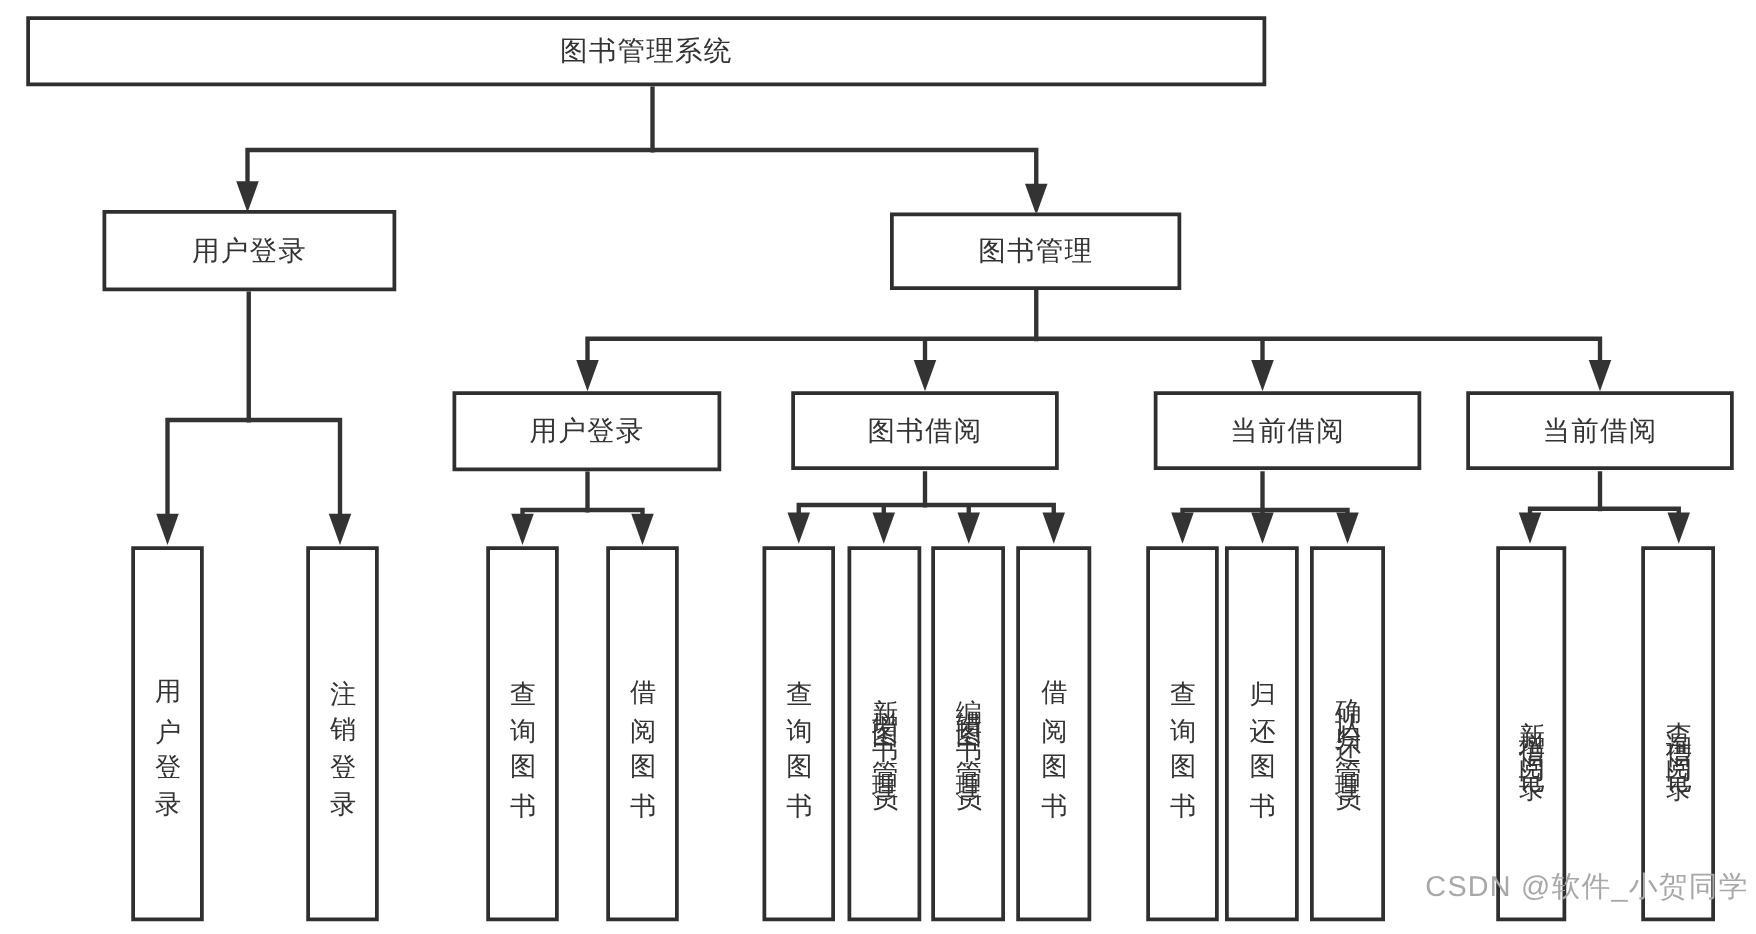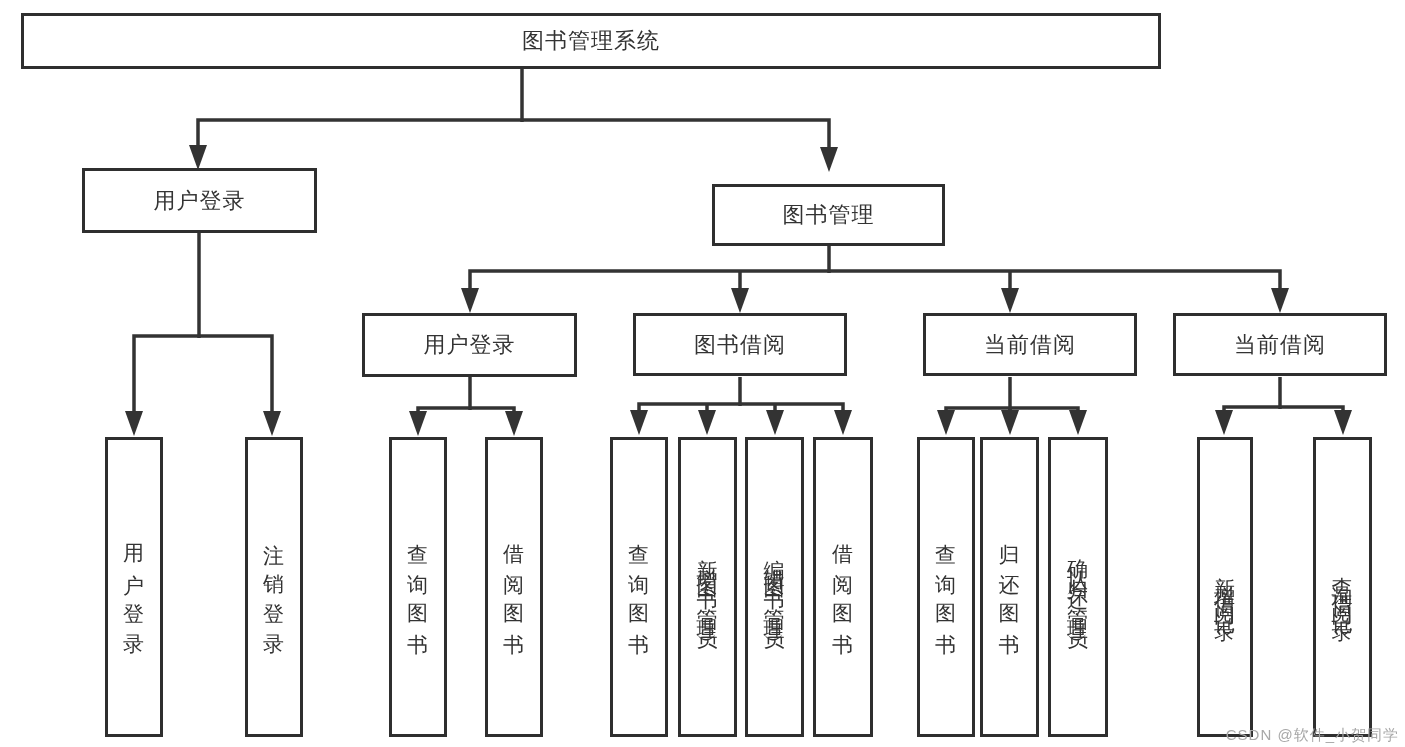--- a/index.html
+++ b/index.html
@@ -33,22 +33,22 @@
   .vbox span{
     writing-mode:vertical-rl;
     text-orientation:mixed;
     letter-spacing:10px;
     line-height:1;
   }
   .vbox.spread span{letter-spacing:30px;}
   .vbox.mid span{letter-spacing:9px;}
   .watermark{
     position:absolute;
-    right:6px;bottom:2px;
-    font-size:15px;
+    right:6px;bottom:22px;
+    font-size:23px;
     color:#a8a8a8;
     letter-spacing:1px;
     z-index:5;
     white-space:nowrap;
   }
 </style>
 </head>
 <body>
 
 <div class="stage">
@@ -98,28 +98,28 @@
       <polygon points="766,410 784,410 775,435"></polygon>
       <polygon points="834,410 852,410 843,435"></polygon>
       <polygon points="937,410 955,410 946,435"></polygon>
       <polygon points="1001,410 1019,410 1010,435"></polygon>
       <polygon points="1069,410 1087,410 1078,435"></polygon>
       <polygon points="1215,410 1233,410 1224,435"></polygon>
       <polygon points="1334,410 1352,410 1343,435"></polygon>
     </g>
   </svg>
 
-  <div class="hbox" style="left:21px;top:13px;width:1140px;height:56px;">
+  <div class="hbox" style="left:21px;top:13px;width:992px;height:56px;">
     <span>图书管理系统</span>
   </div>
 
   <div class="hbox" style="left:82px;top:168px;width:235px;height:65px;">
     <span>用户登录</span>
   </div>
-  <div class="hbox" style="left:712px;top:184px;width:233px;height:62px;">
+  <div class="hbox" style="left:712px;top:170px;width:233px;height:62px;">
     <span>图书管理</span>
   </div>
 
   <div class="hbox" style="left:362px;top:313px;width:215px;height:64px;">
     <span>用户登录</span>
   </div>
   <div class="hbox" style="left:633px;top:313px;width:214px;height:63px;">
     <span>图书借阅</span>
   </div>
   <div class="hbox" style="left:903px;top:313px;width:214px;height:63px;margin-left:20px;">

